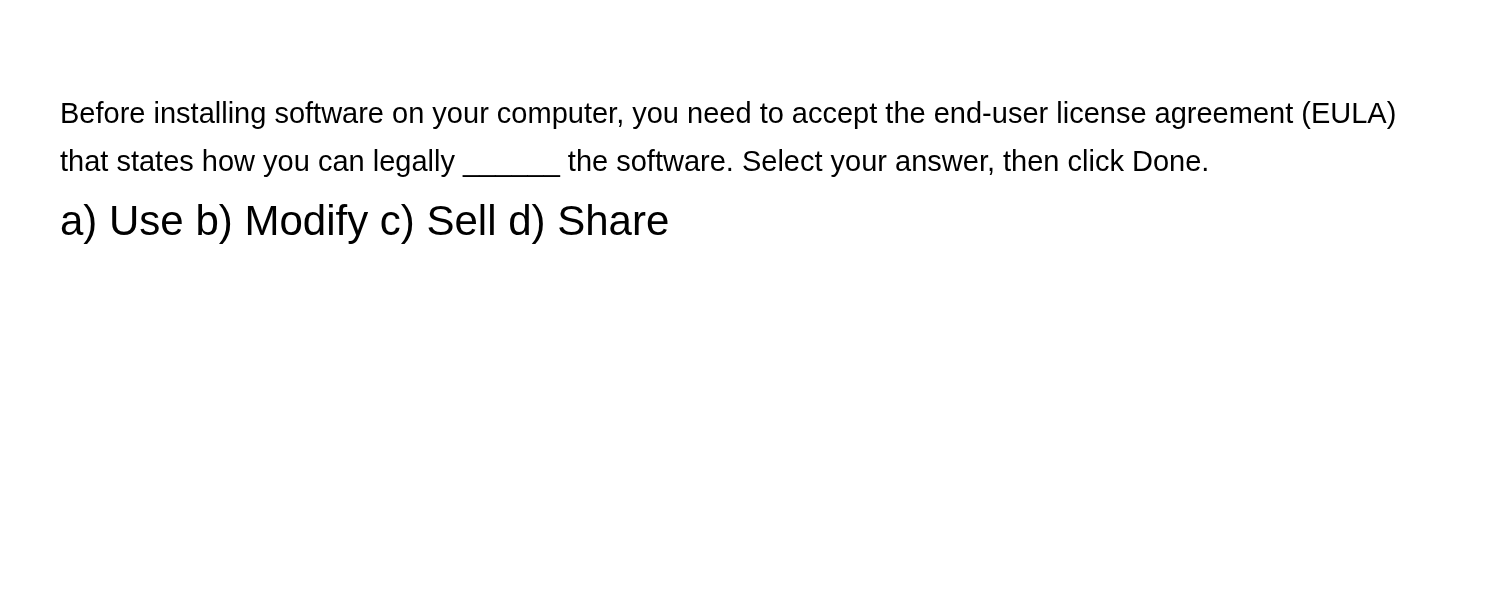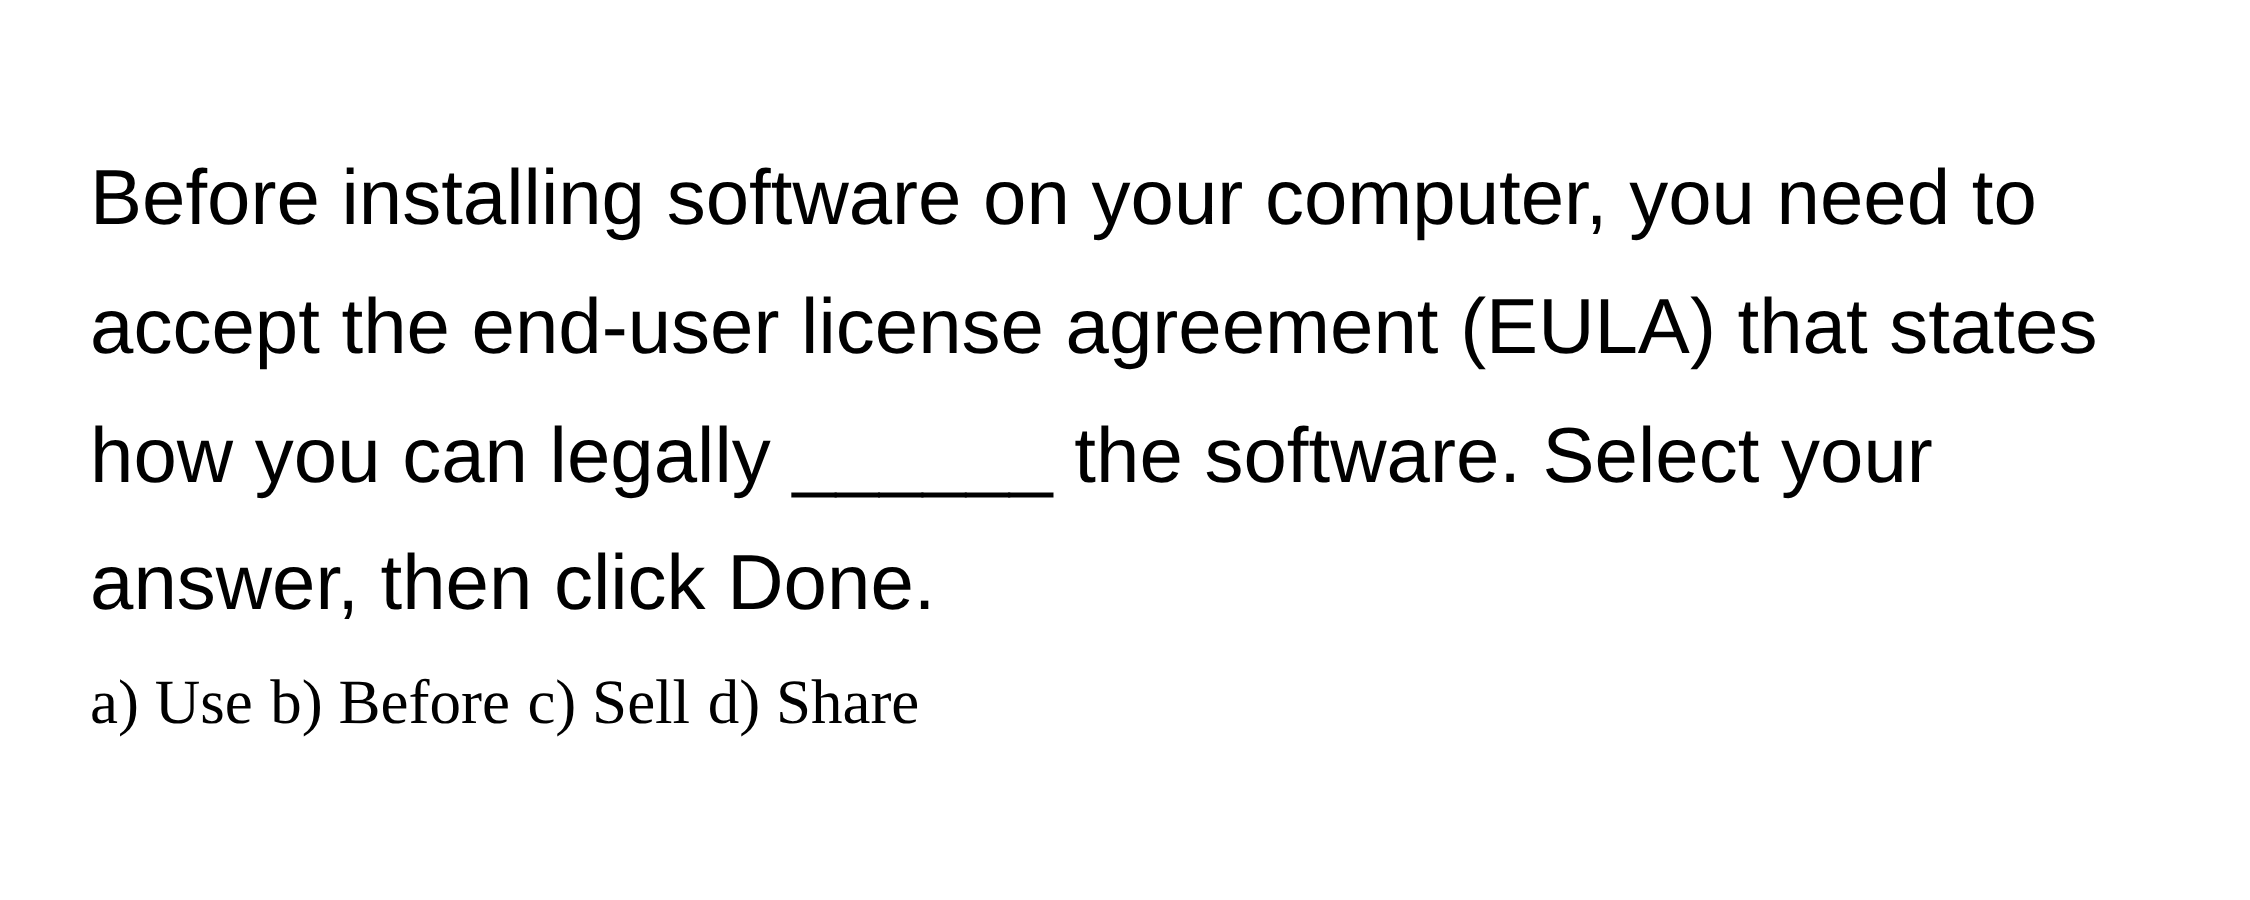--- a/index.html
+++ b/index.html
@@ -8,38 +8,37 @@
       box-sizing: border-box;
     }
     body {
       background: #ffffff;
       font-family: -apple-system, BlinkMacSystemFont, "Segoe UI", Helvetica, Arial, sans-serif;
       width: 1500px;
       height: 600px;
       padding: 90px 60px;
     }
     .question-text {
-      font-size: 52px;
+      font-size: 29px;
       line-height: 1.65;
       color: #000000;
       font-weight: 400;
     }
     .options-line {
       font-size: 42px;
       line-height: 1.65;
       color: #000000;
       font-weight: 400;
     }
     .option {
       display: inline;
-      font-family: Liberation Serif, serif;
     }
   </style>
 </head>
 <body>
 
 <div class="question-text">Before installing software on your computer, you need to accept the end-user license agreement (EULA) that states how you can legally ______ the software. Select your answer, then click Done.</div>
 <div class="options-line">
   <span class="option"><span>a)</span> <span>Use</span></span>
-  <span class="option"><span>b)</span> <span>Before</span></span>
+  <span class="option"><span>b)</span> <span>Modify</span></span>
   <span class="option"><span>c)</span> <span>Sell</span></span>
   <span class="option"><span>d)</span> <span>Share</span></span>
 </div>
 
 </body></html>

